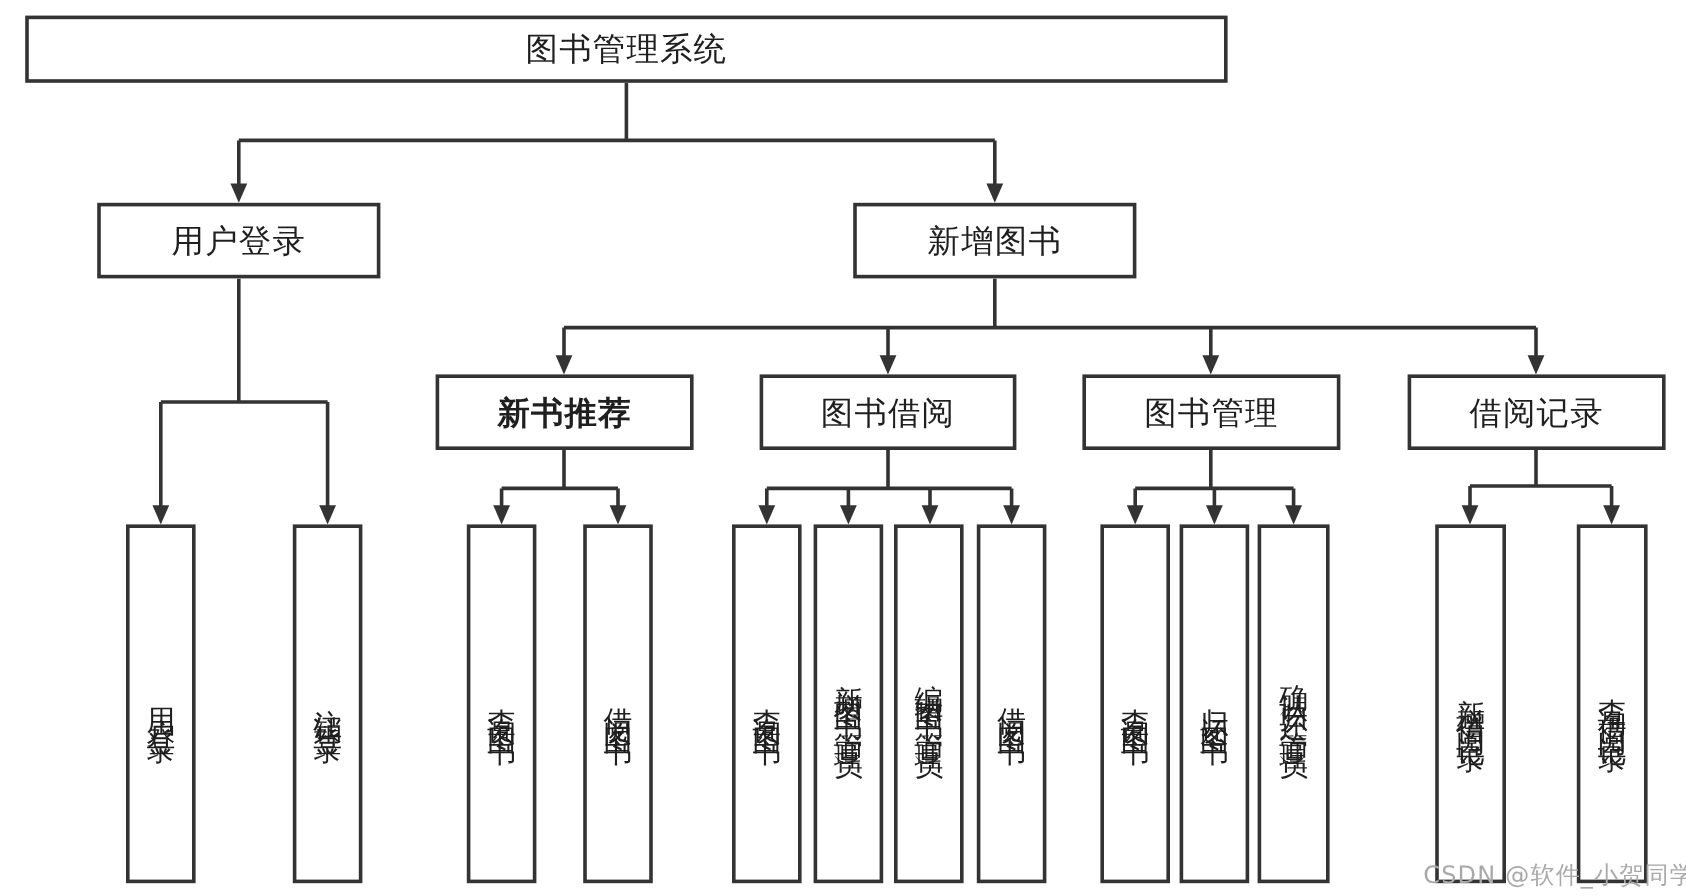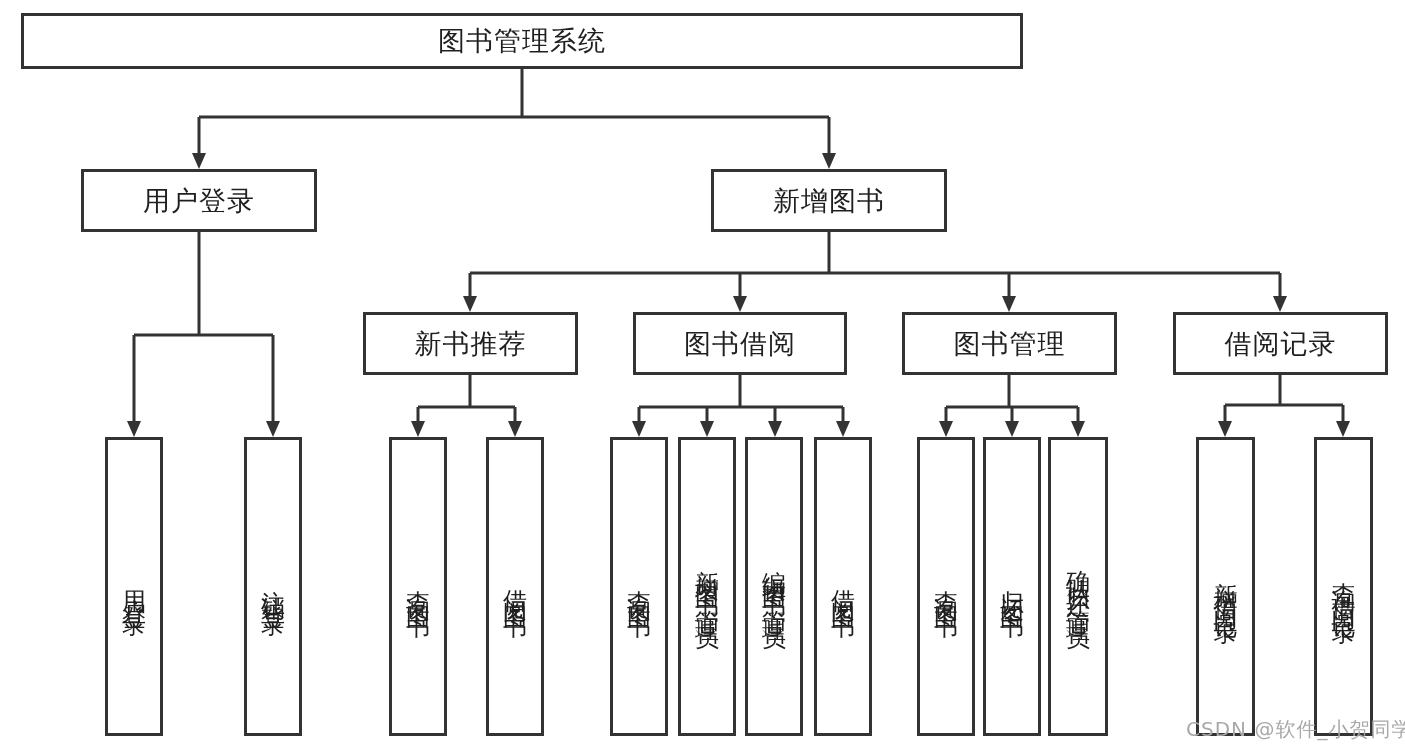--- a/index.html
+++ b/index.html
@@ -93,21 +93,21 @@
       <polygon points="1218,421 1232,421 1225,437"></polygon>
       <polygon points="1336,421 1350,421 1343,437"></polygon>
     </g>
   </svg>
 
   <div class="box hbox" style="left:21px; top:13px; width:1002px; height:56px;">图书管理系统</div>
 
   <div class="box hbox" style="left:81px; top:169px; width:236px; height:63px;">用户登录</div>
   <div class="box hbox" style="left:711px; top:169px; width:236px; height:63px;">新增图书</div>
 
-  <div class="box hbox" style="left:363px; top:312px; width:215px; height:63px;">新书推荐</div>
+  <div class="box hbox" style="left:363px; top:312px; width:215px; height:63px;font-weight:bold;">新书推荐</div>
   <div class="box hbox" style="left:633px; top:312px; width:214px; height:63px;">图书借阅</div>
   <div class="box hbox" style="left:902px; top:312px; width:215px; height:63px;">图书管理</div>
   <div class="box hbox" style="left:1173px; top:312px; width:215px; height:63px;">借阅记录</div>
 
   <div class="box vbox" style="left:105px; top:437px; width:58px; height:299px;">用户登录</div>
   <div class="box vbox" style="left:244px; top:437px; width:58px; height:299px;">注销登录</div>
 
   <div class="box vbox" style="left:389px; top:437px; width:58px; height:299px;">查询图书</div>
   <div class="box vbox" style="left:486px; top:437px; width:58px; height:299px;">借阅图书</div>
 

